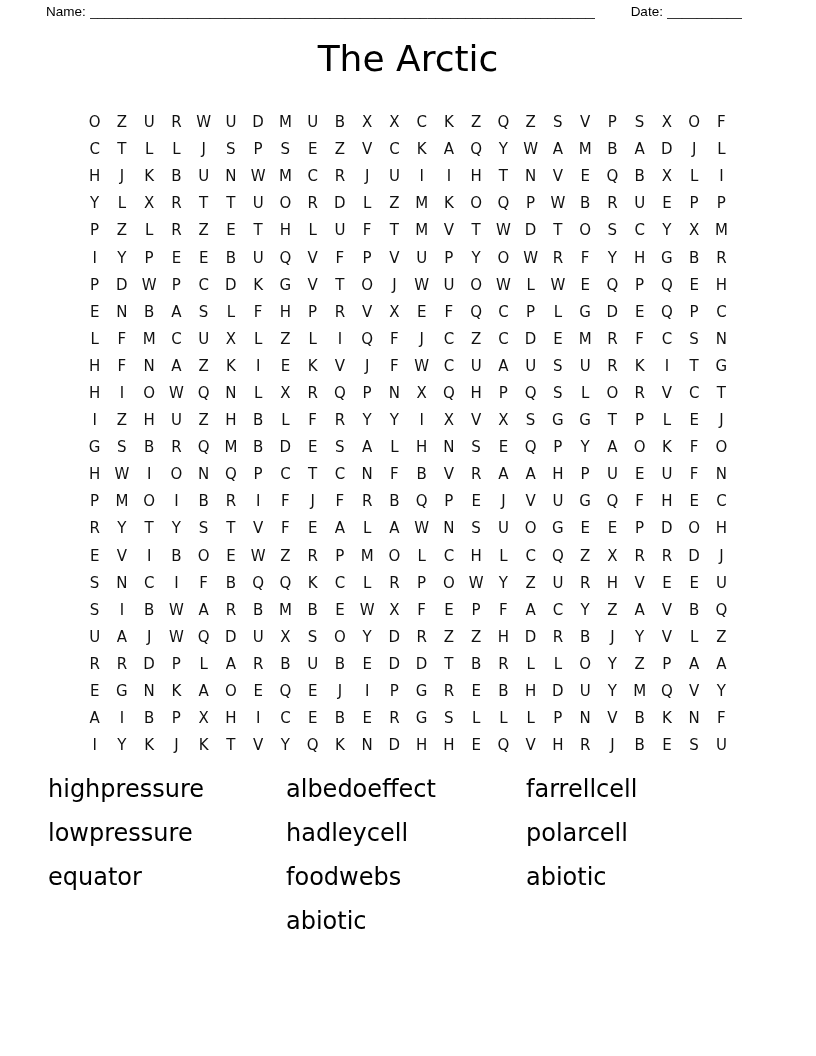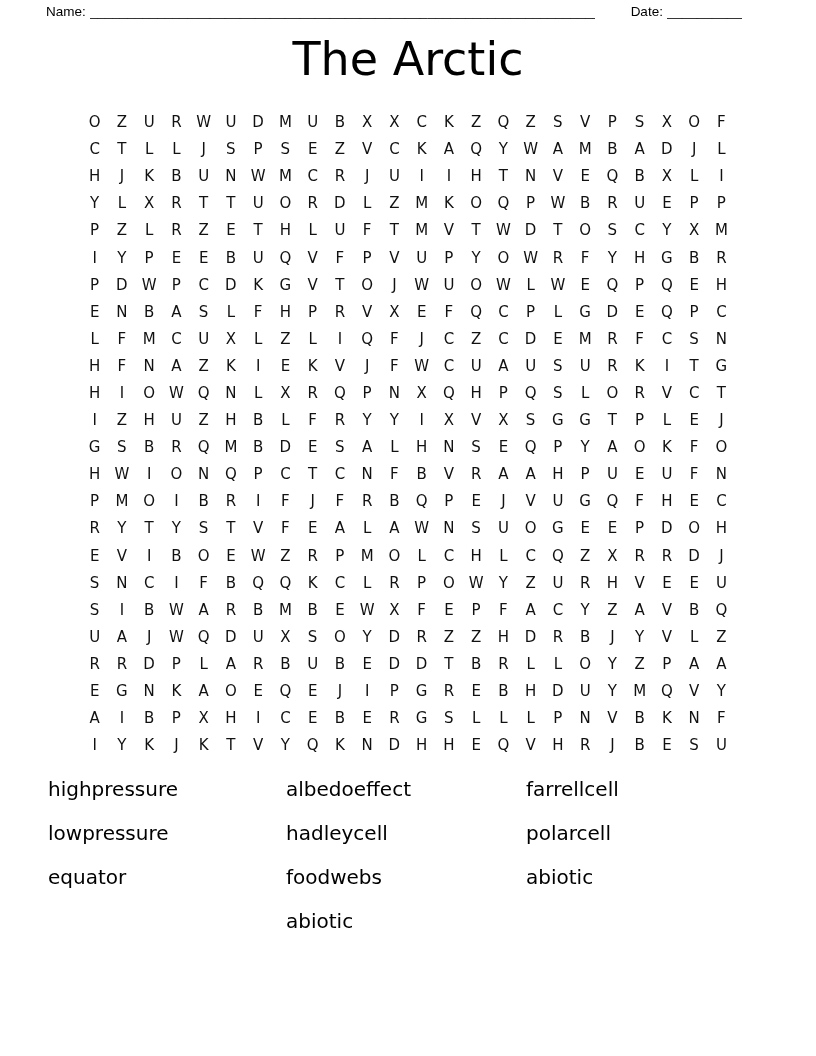--- a/index.html
+++ b/index.html
@@ -35,21 +35,21 @@
     overflow: hidden;
     letter-spacing: 0;
   }
   .name-line { margin-left: 4px; max-width: 505px; }
   .date-label { margin-left: auto; }
   .date-line { margin-left: 4px; max-width: 80px; text-align: right; }
   
   .title {
     margin: 12px 0 0 0;
     text-align: center;
-    font-size: 46px;
+    font-size: 36px;
     font-weight: 400;
     line-height: 56px;
     font-family: "DejaVu Sans", sans-serif;
   }
   
   .grid {
     width: 654px;
     margin: 22px auto 0 auto;
     display: grid;
     grid-template-columns: repeat(24, 1fr);
@@ -65,21 +65,21 @@
   }
   
   .words {
     display: flex;
     padding-left: 48px;
     margin-top: 18px;
   }
   .word-col { width: 238px; }
   .word-col.col-2 { width: 240px; }
   .word {
-    font-size: 20px;
+    font-size: 24px;
     line-height: 24px;
     margin-bottom: 20px;
     color: #000;
   }
 </style>
 </head>
 <body>
 
 <div class="page">
 

